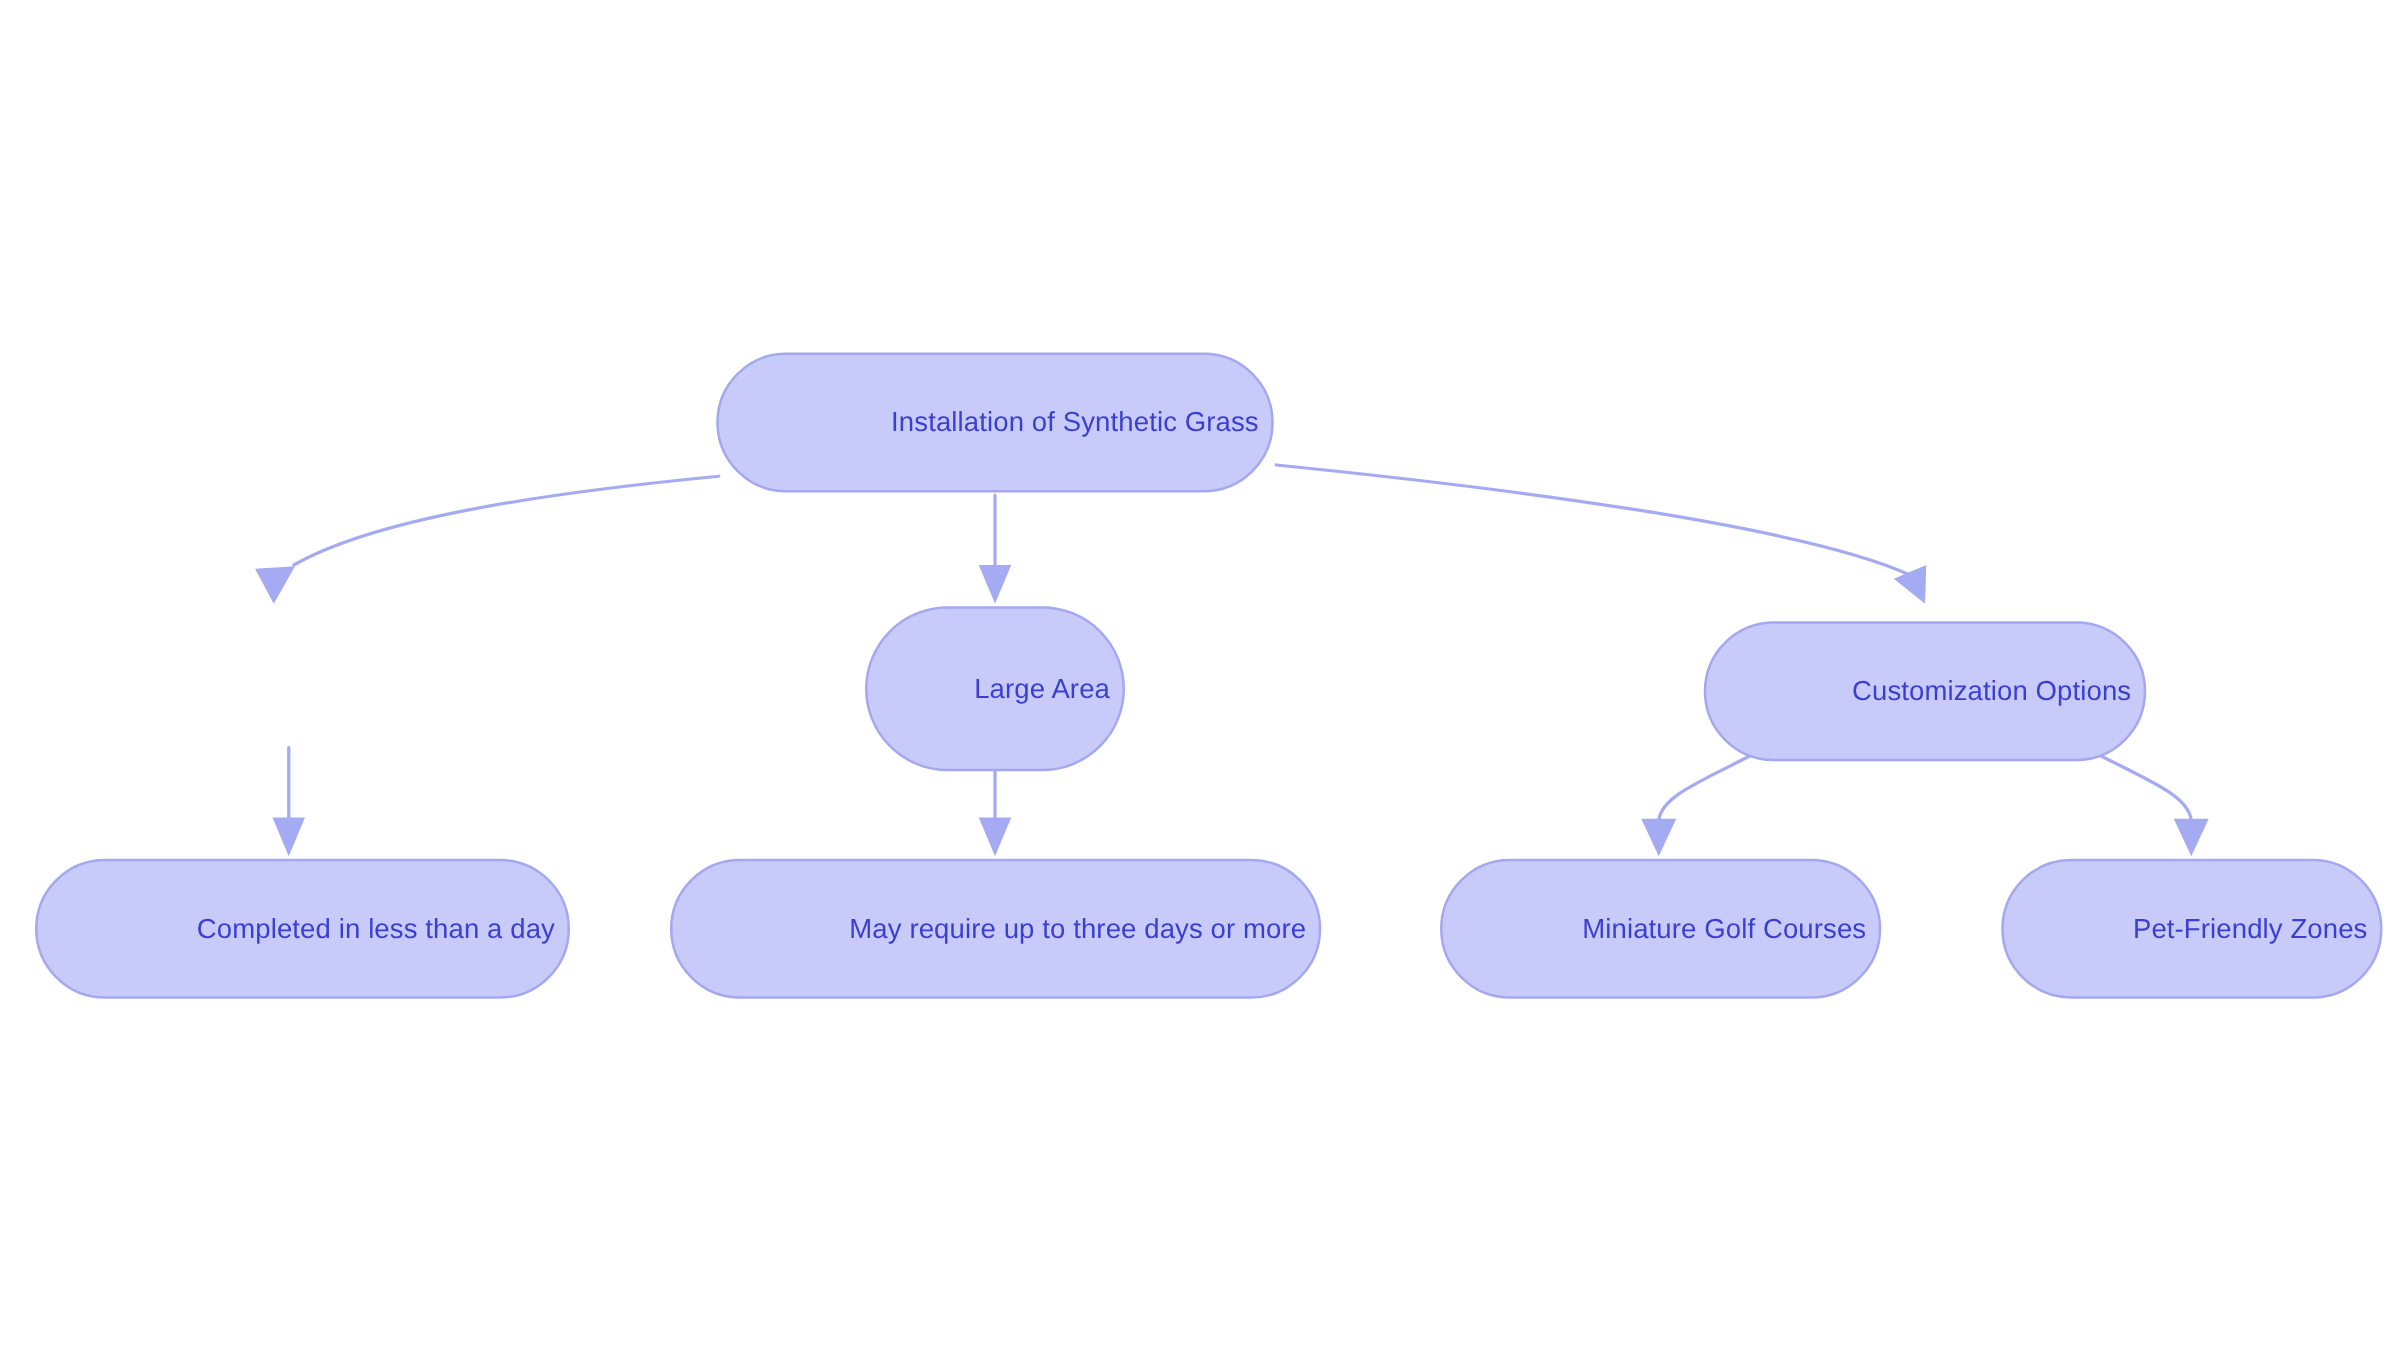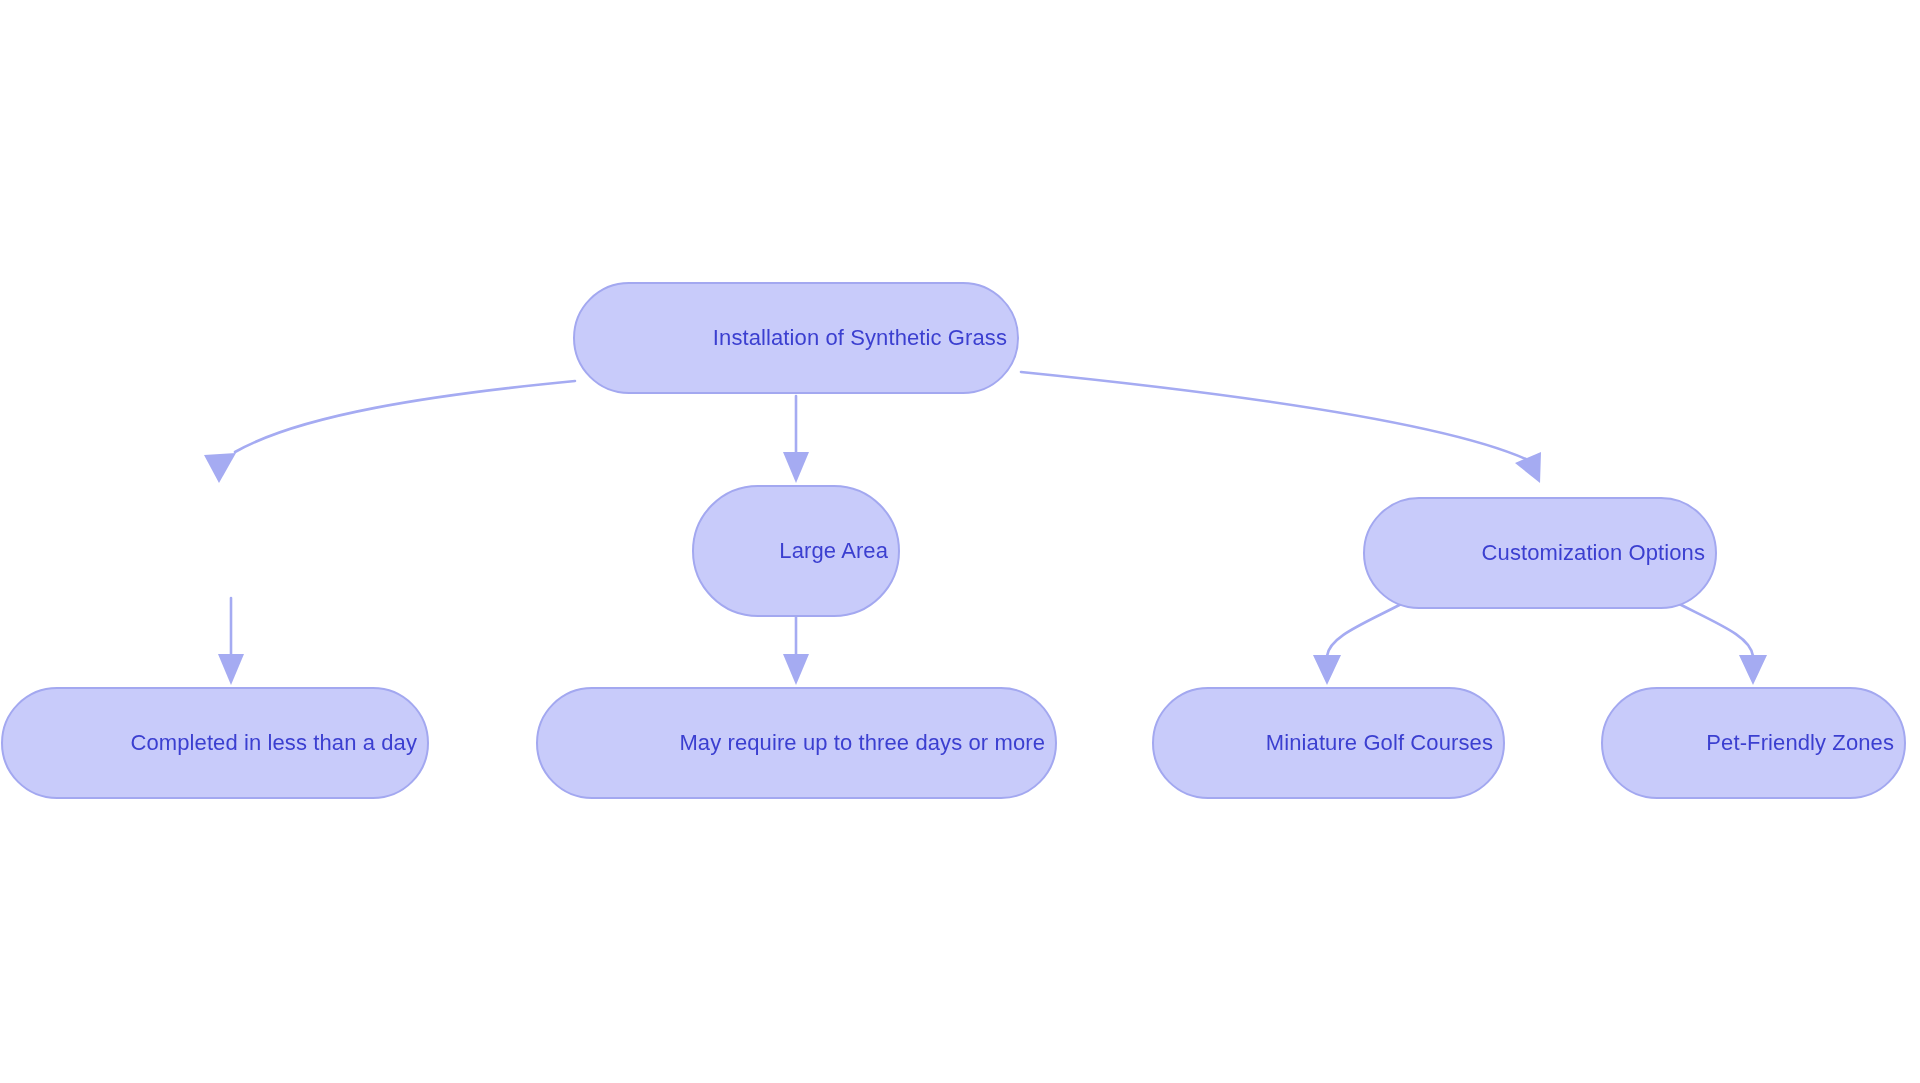--- a/index.html
+++ b/index.html
@@ -102,21 +102,21 @@
 
 
   <div class="node" style="left: 692px; top: 485px; width: 208px; height: 132px; background: rgb(200, 203, 250); border-color: rgb(163, 168, 240); color: rgb(59, 63, 208);">
     <span class="node-label">Large Area</span>
   </div>
 
   <div class="node" style="left: 1363px; top: 485px; width: 354px; height: 112px; background: rgb(200, 203, 250); border-color: rgb(163, 168, 240); color: rgb(59, 63, 208); margin-top: 12px;">
     <span class="node-label">Customization Options</span>
   </div>
 
-  <div class="node" style="left: 1px; top: 687px; width: 428px; height: 112px; background: rgb(200, 203, 250); border-color: rgb(163, 168, 240); color: rgb(59, 63, 208);">
+  <div class="node" style="left: 28px; top: 687px; width: 428px; height: 112px; background: rgb(200, 203, 250); border-color: rgb(163, 168, 240); color: rgb(59, 63, 208);">
     <span class="node-label">Completed in less than a day</span>
   </div>
 
   <div class="node" style="left: 536px; top: 687px; width: 521px; height: 112px; background: rgb(200, 203, 250); border-color: rgb(163, 168, 240); color: rgb(59, 63, 208);">
     <span class="node-label">May require up to three days or more</span>
   </div>
 
   <div class="node" style="left: 1601px; top: 687px; width: 305px; height: 112px; background: rgb(200, 203, 250); border-color: rgb(163, 168, 240); color: rgb(59, 63, 208);">
     <span class="node-label">Pet-Friendly Zones</span>
   </div>

